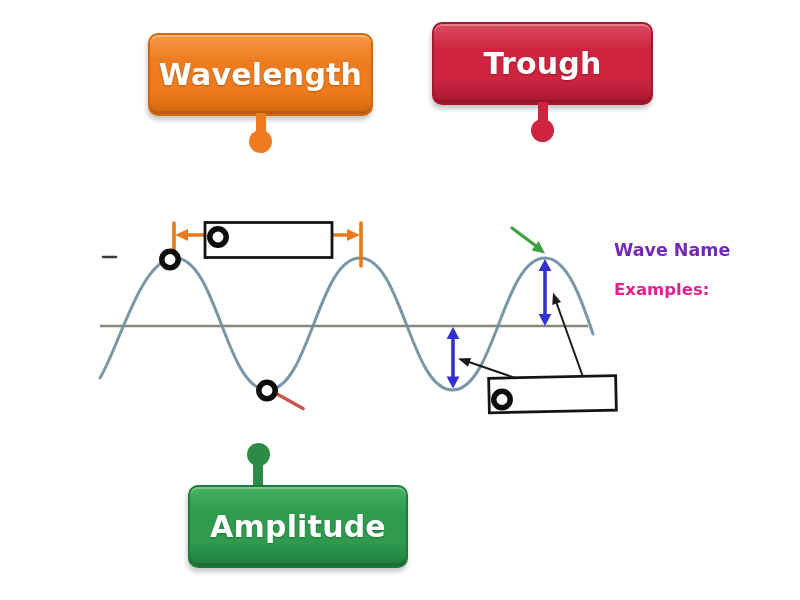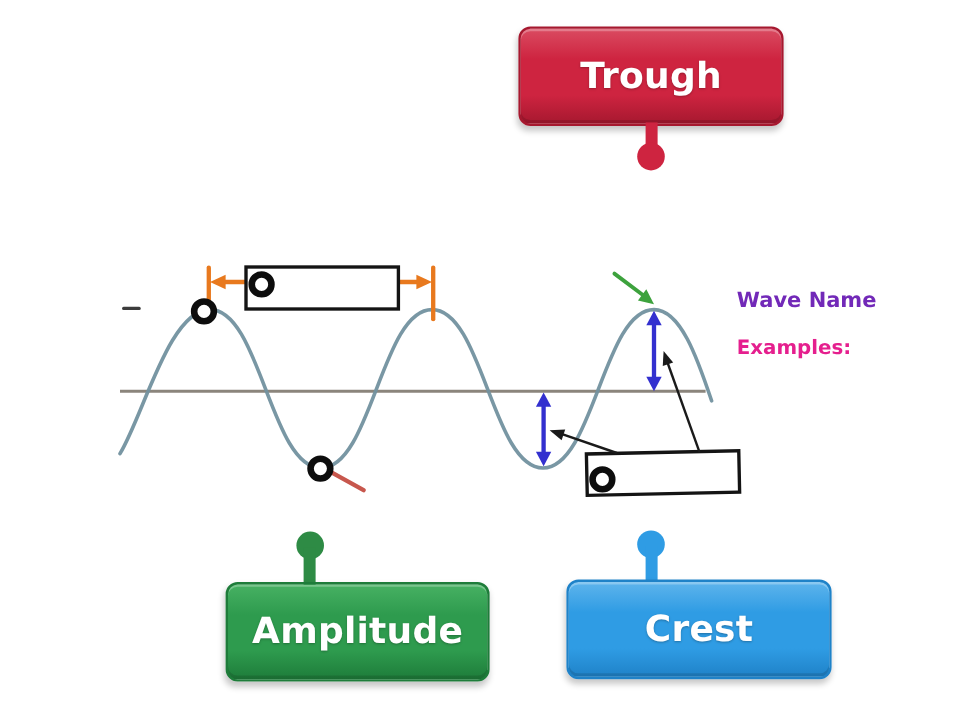--- a/index.html
+++ b/index.html
@@ -131,38 +131,38 @@
 
     <circle class="target" cx="170" cy="259.5" r="8.2"></circle>
     <circle class="target" cx="218" cy="237" r="8.2"></circle>
     <circle class="target" cx="267" cy="390.5" r="8.2"></circle>
     <circle class="target" cx="502" cy="399.5" r="8.2"></circle>
 
     <text class="txt-purple" x="614" y="256">Wave Name</text>
     <text class="txt-pink" x="614" y="295">Examples:</text>
   </svg>
 
+  <div class="chip chip-wavelength pin-bottom" style="--c: #ee7c1f; --c-light: #f6984d; --c-dark: #d2670e; --c-pin: #ee7c1f;">
+    <div class="chip-box">
+      <span class="chip-text">Wavelength</span>
+    </div>
+    <div class="pin-stem"></div>
+    <div class="pin-ball"></div>
+  </div>
 
   <div class="chip chip-trough pin-bottom" style="--c: #ce2440; --c-light: #da4b61; --c-dark: #a6182f; --c-pin: #ce2440;">
     <div class="chip-box">
       <span class="chip-text">Trough</span>
     </div>
     <div class="pin-stem"></div>
     <div class="pin-ball"></div>
   </div>
 
   <div class="chip chip-amplitude pin-top" style="--c: #2e9b4e; --c-light: #47b163; --c-dark: #1e7c3a; --c-pin: #2e8b45;">
     <div class="pin-ball"></div>
     <div class="pin-stem"></div>
     <div class="chip-box">
       <span class="chip-text">Amplitude</span>
     </div>
   </div>
 
-  <div class="chip chip-crest pin-top" style="--c: #2f9ce4; --c-light: #5eb4ec; --c-dark: #1f82c8; --c-pin: #2f9ce4;">
-    <div class="pin-ball"></div>
-    <div class="pin-stem"></div>
-    <div class="chip-box">
-      <span class="chip-text">Crest</span>
-    </div>
-  </div>
 
 </div>
 
 </body></html>

